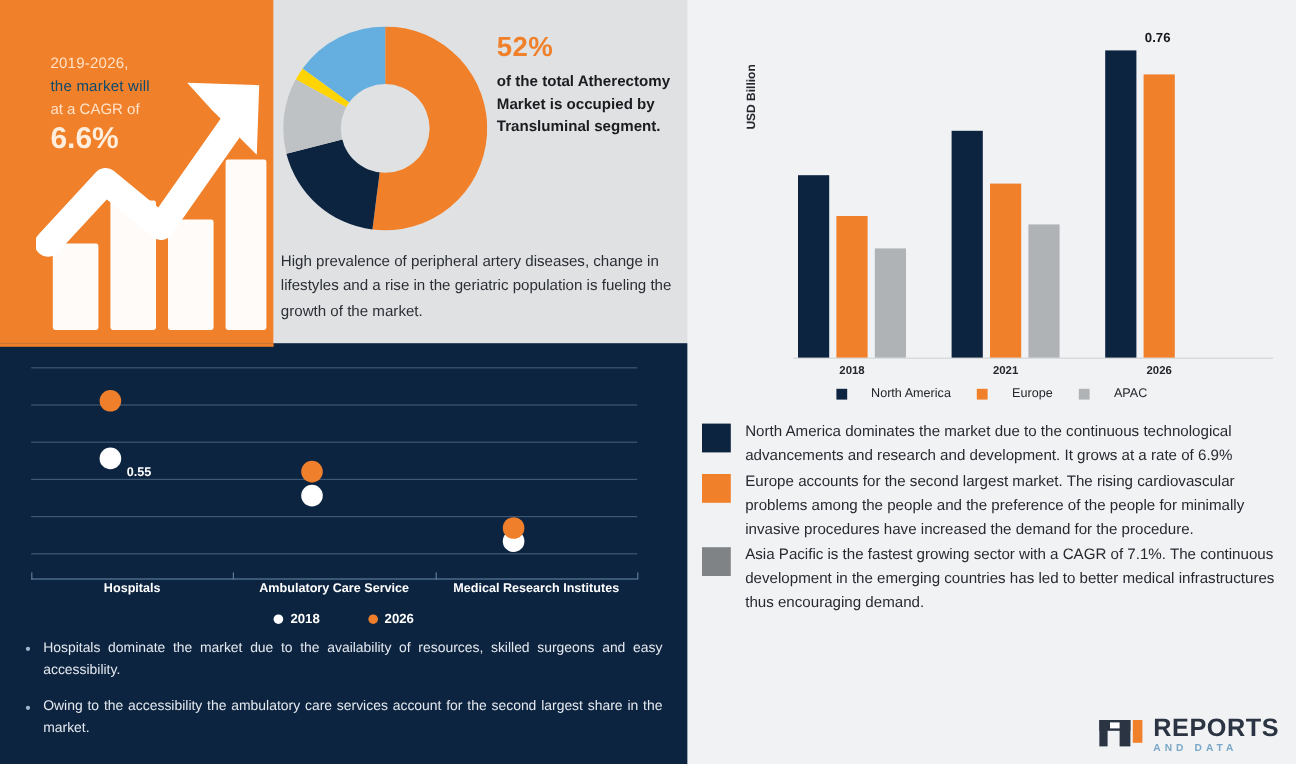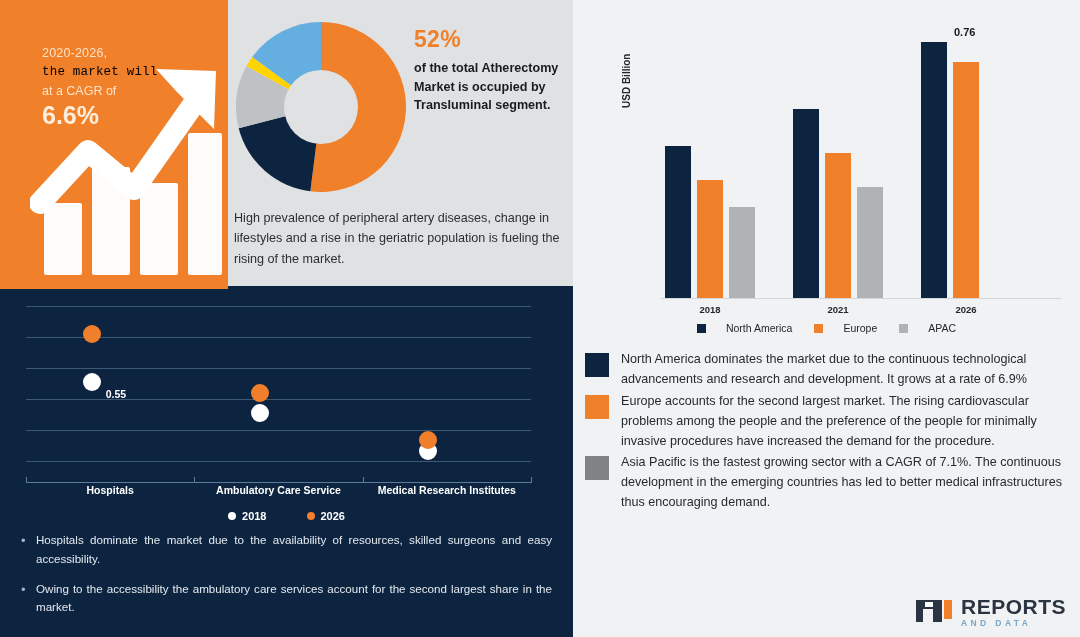--- a/index.html
+++ b/index.html
@@ -11,21 +11,21 @@
   }
   #root { position: relative; width: 1080px; height: 637px; }
 
   
   .orange-panel {
     position: absolute; left: 0; top: 0; width: 228px; height: 286px;
     background: #f0802a; overflow: hidden;
   }
   .op-text { position: absolute; left: 42px; top: 44px; width: 190px; color: #ffffff; }
   .op-l1 { font-size: 12.5px; color: #ffe2c8; letter-spacing: .2px; line-height: 1.5; }
-  .op-l2 { font-size: 12.5px; color: #000000; letter-spacing: .2px; line-height: 1.5; font-family: Liberation Mono, monospace; }
+  .op-l2 { font-size: 12.5px; color: #0c4a6e; letter-spacing: .2px; line-height: 1.5; }
   .op-big { font-size: 25px; font-weight: 700; letter-spacing: .3px; color: #fff; margin: 2px 0 3px; }
   .op-l3 { font-size: 12.5px; color: #ffe2c8; line-height: 1.5; }
   .op-pct { font-size: 25px; font-weight: 700; color: #ffeedd; margin-top: 1px; }
   .growth-svg { position: absolute; left: 30px; top: 55px; }
 
   
   .donut-panel {
     position: absolute; left: 228px; top: 0; width: 345px; height: 286px;
     background: #dfe1e3;
   }
@@ -101,21 +101,21 @@
       <g fill="#ffffff" opacity="0.97">
         <rect x="14" y="148" width="38" height="72" rx="2"></rect>
         <rect x="62" y="112" width="38" height="108" rx="2"></rect>
         <rect x="110" y="128" width="38" height="92" rx="2"></rect>
         <rect x="158" y="78" width="34" height="142" rx="2"></rect>
       </g>
       <path d="M10 148 L58 96 L104 134 L170 40" stroke="#ffffff" stroke-width="22" fill="none" stroke-linecap="round" stroke-linejoin="round"></path>
       <path d="M126 14 L186 16 L184 74 L164 54 L146 36 Z" fill="#ffffff"></path>
     </svg>
     <div class="op-text">
-      <div class="op-l1">2020-2026,</div>
+      <div class="op-l1">2019-2026,</div>
       <div class="op-l2">the market will</div>
       <div class="op-l3">at a CAGR of</div>
       <div class="op-pct">6.6%</div>
     </div>
   </div>
 
   <div class="donut-panel">
     <div class="donut-wrap">
       <svg width="170" height="170" viewBox="0 0 170 170">
         <g id="donut-slices">
@@ -125,21 +125,21 @@
             <path d="M85,85 L10.513932196271611,44.050937701354194 A85,85 0 0 1 16.23355547812946,35.03825355513979 Z" fill="#ffd400"></path>
             <path d="M85,85 L16.23355547812946,35.03825355513979 A85,85 0 0 1 84.99999999999999,0 Z" fill="#65aee0"></path>
           </g>
       </svg>
       <div class="donut-hole"></div>
     </div>
     <div class="donut-right">
       <div class="d-pct">52%</div>
       <div class="d-sub">of the total Atherectomy Market is occupied by Transluminal segment.</div>
     </div>
-    <div class="d-para">High prevalence of peripheral artery diseases, change in lifestyles and a rise in the geriatric population  is fueling the rising of the market.</div>
+    <div class="d-para">High prevalence of peripheral artery diseases, change in lifestyles and a rise in the geriatric population  is fueling the growth of the market.</div>
   </div>
 
   <div class="navy-panel">
     <div class="navy-top-rule"></div>
 
     <div class="dot-chart">
       <div id="dot-grid">
           <div class="grid-line" style="top: 10px;"></div>
           <div class="grid-line" style="top: 41px;"></div>
           <div class="grid-line" style="top: 72px;"></div>

